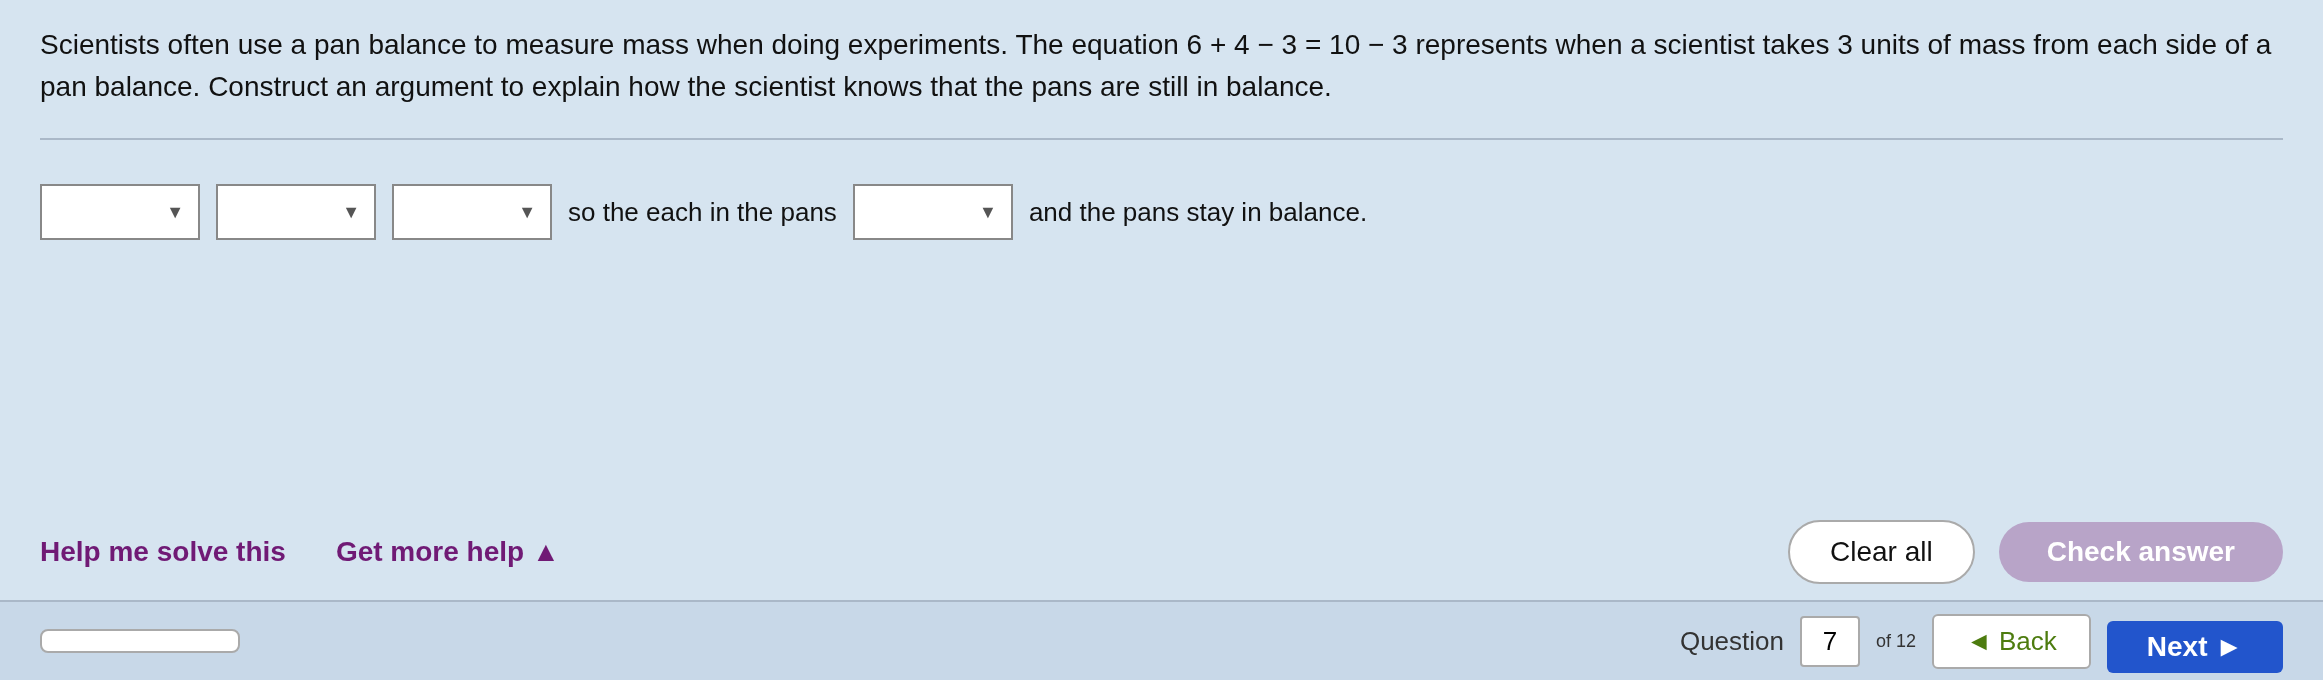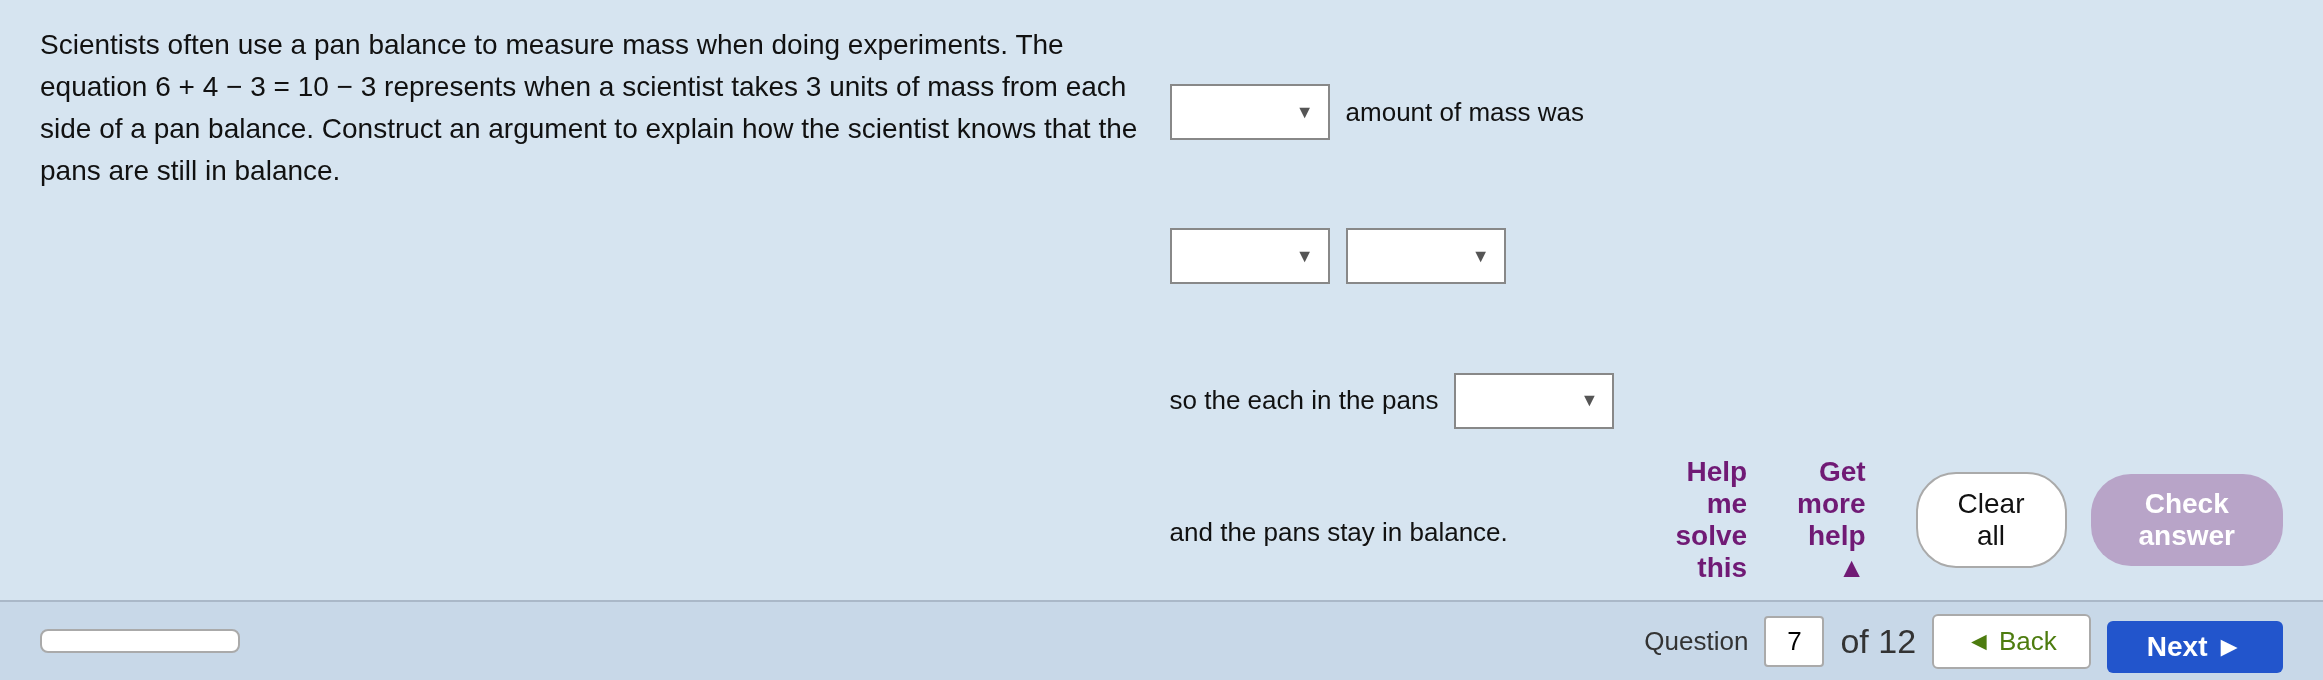--- a/index.html
+++ b/index.html
@@ -10,21 +10,21 @@
       height: 680px;
       overflow: hidden;
       display: flex;
       flex-direction: column;
     }
 
     .main-content {
       flex: 1;
       padding: 24px 40px 16px 40px;
       display: flex;
-      flex-direction: row;
+      flex-direction: column;
       border-radius: 26px;
     }
 
     .question-text {
       font-size: 28px;
       line-height: 1.5;
       color: #111;
       margin-bottom: 20px;
     }
 
@@ -165,21 +165,21 @@
       background: white;
       border: 2px solid #aaa;
       border-radius: 4px;
       padding: 8px 20px;
       font-size: 26px;
       min-width: 60px;
       text-align: center;
     }
 
     .of-label {
-      font-size: 34px;
+      font-size: 18px;
       color: #333;
     }
 
     .back-btn {
       background: white;
       border: 2px solid #aaa;
       border-radius: 6px;
       padding: 10px 32px;
       font-size: 26px;
       cursor: pointer;
@@ -213,21 +213,20 @@
 
   <hr class="divider">
   <div class="divider-dots">···</div>
 
   <div class="answer-row">
 
     <div class="dropdown">
       <span class="dropdown-arrow">▼</span>
     </div>
 
-    <span class="answer-label">amount of mass was</span>
 
     <div class="dropdown">
       <span class="dropdown-arrow">▼</span>
     </div>
 
     <div class="dropdown">
       <span class="dropdown-arrow">▼</span>
     </div>
 
     <span class="answer-label">so the each in the pans</span>

